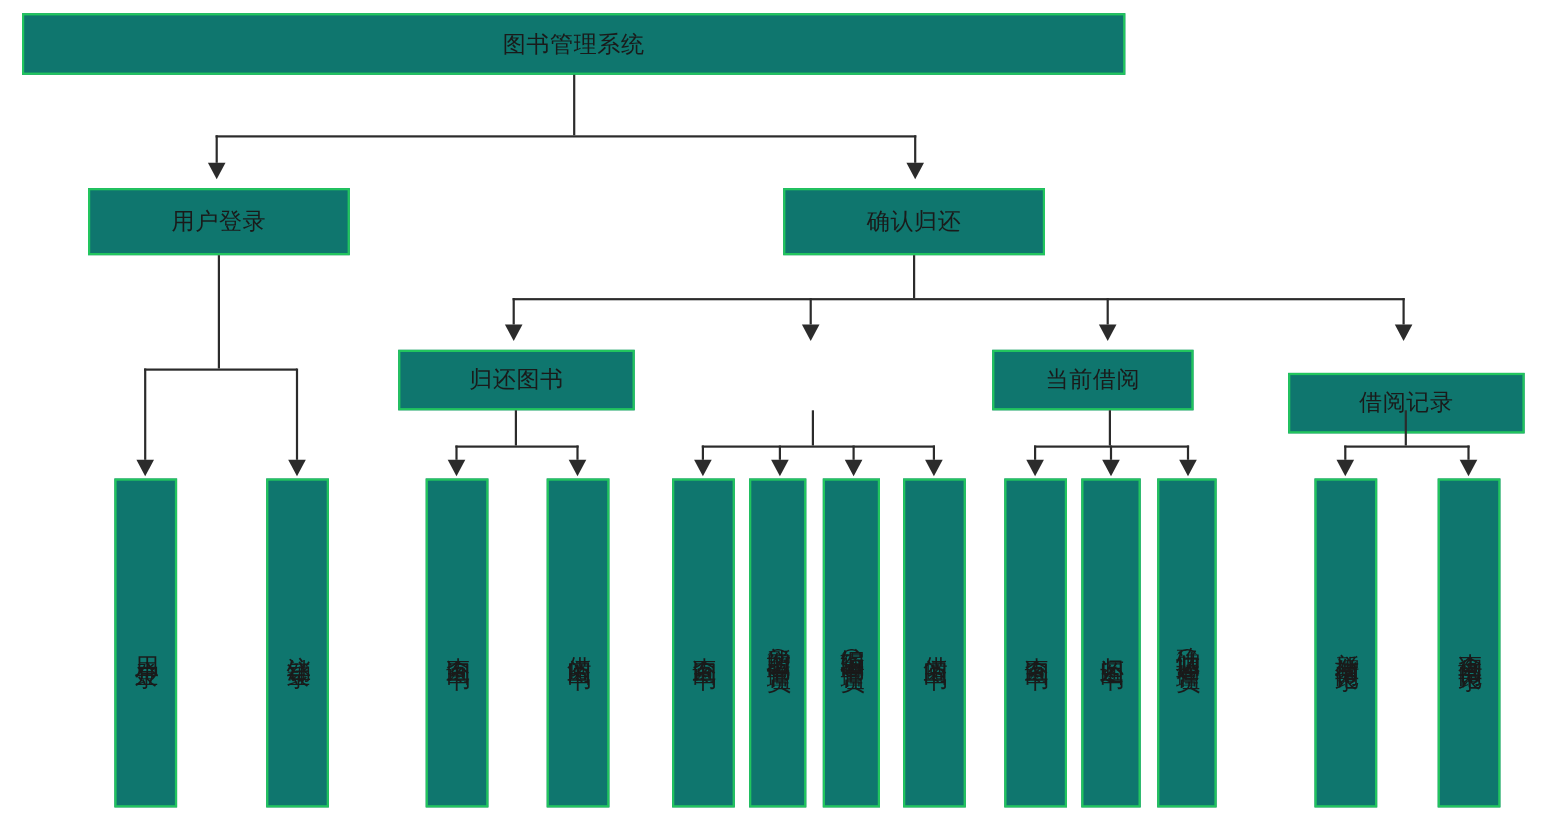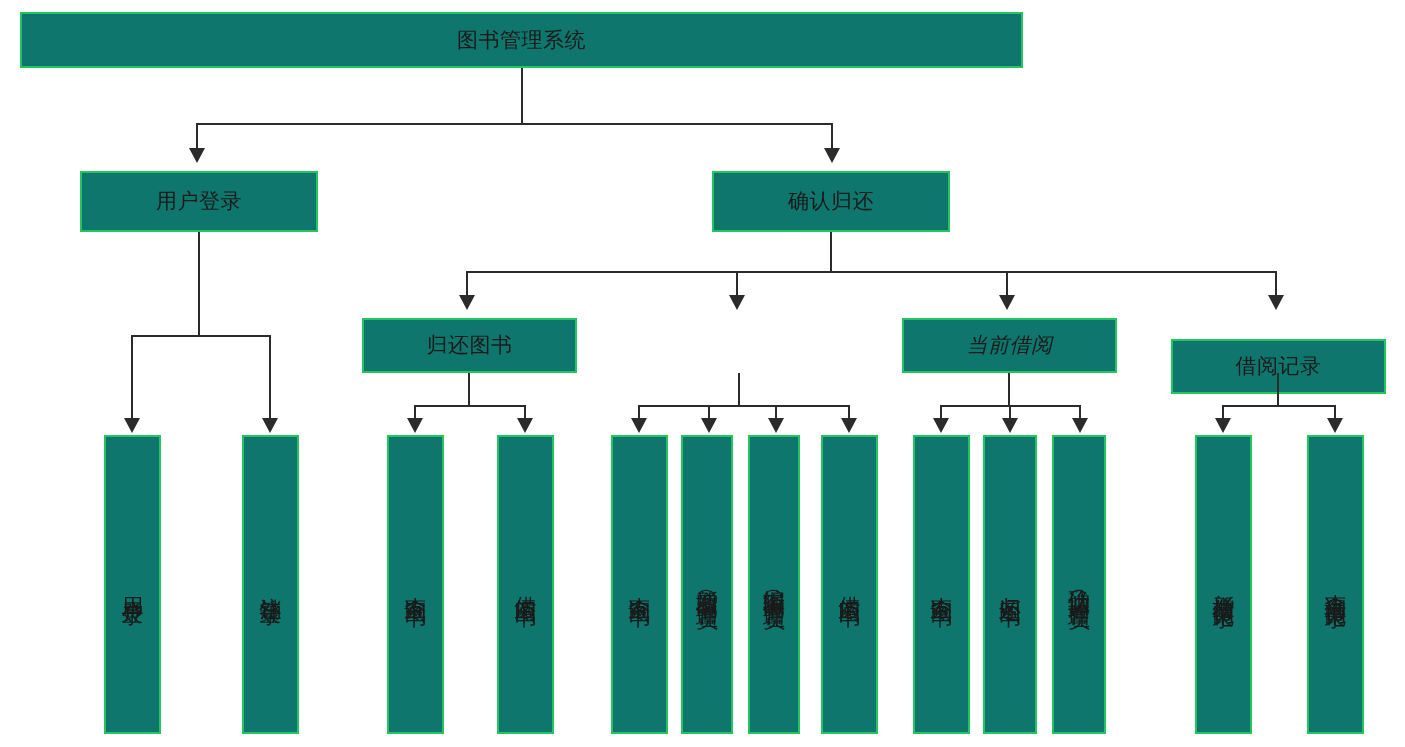--- a/index.html
+++ b/index.html
@@ -119,21 +119,21 @@
   <div class="arrow" style="left:999px; top:295px;"></div>
 
   <div class="vline" style="left:1275px; top:271px; width:2px; height:24px;"></div>
   <div class="arrow" style="left:1268px; top:295px;"></div>
 
   <div class="node" style="left:362px; top:318px; width:215px; height:55px;">
     <span class="node-label">归还图书</span>
   </div>
 
 
-  <div class="node" style="left:902px; top:318px; width:215px; height:55px;font-style:italic;">
+  <div class="node" style="left:902px; top:318px; width:183px; height:55px;">
     <span class="node-label">当前借阅</span>
   </div>
 
   <div class="node" style="left:1171px; top:318px; width:215px; height:55px;margin-top:21px;">
     <span class="node-label">借阅记录</span>
   </div>
 
   <div class="vline" style="left:468px; top:373px; width:2px; height:32px;"></div>
   <div class="hline" style="left:414px; top:405px; width:112px; height:2px;"></div>
   <div class="vline" style="left:414px; top:405px; width:2px; height:13px;"></div>

